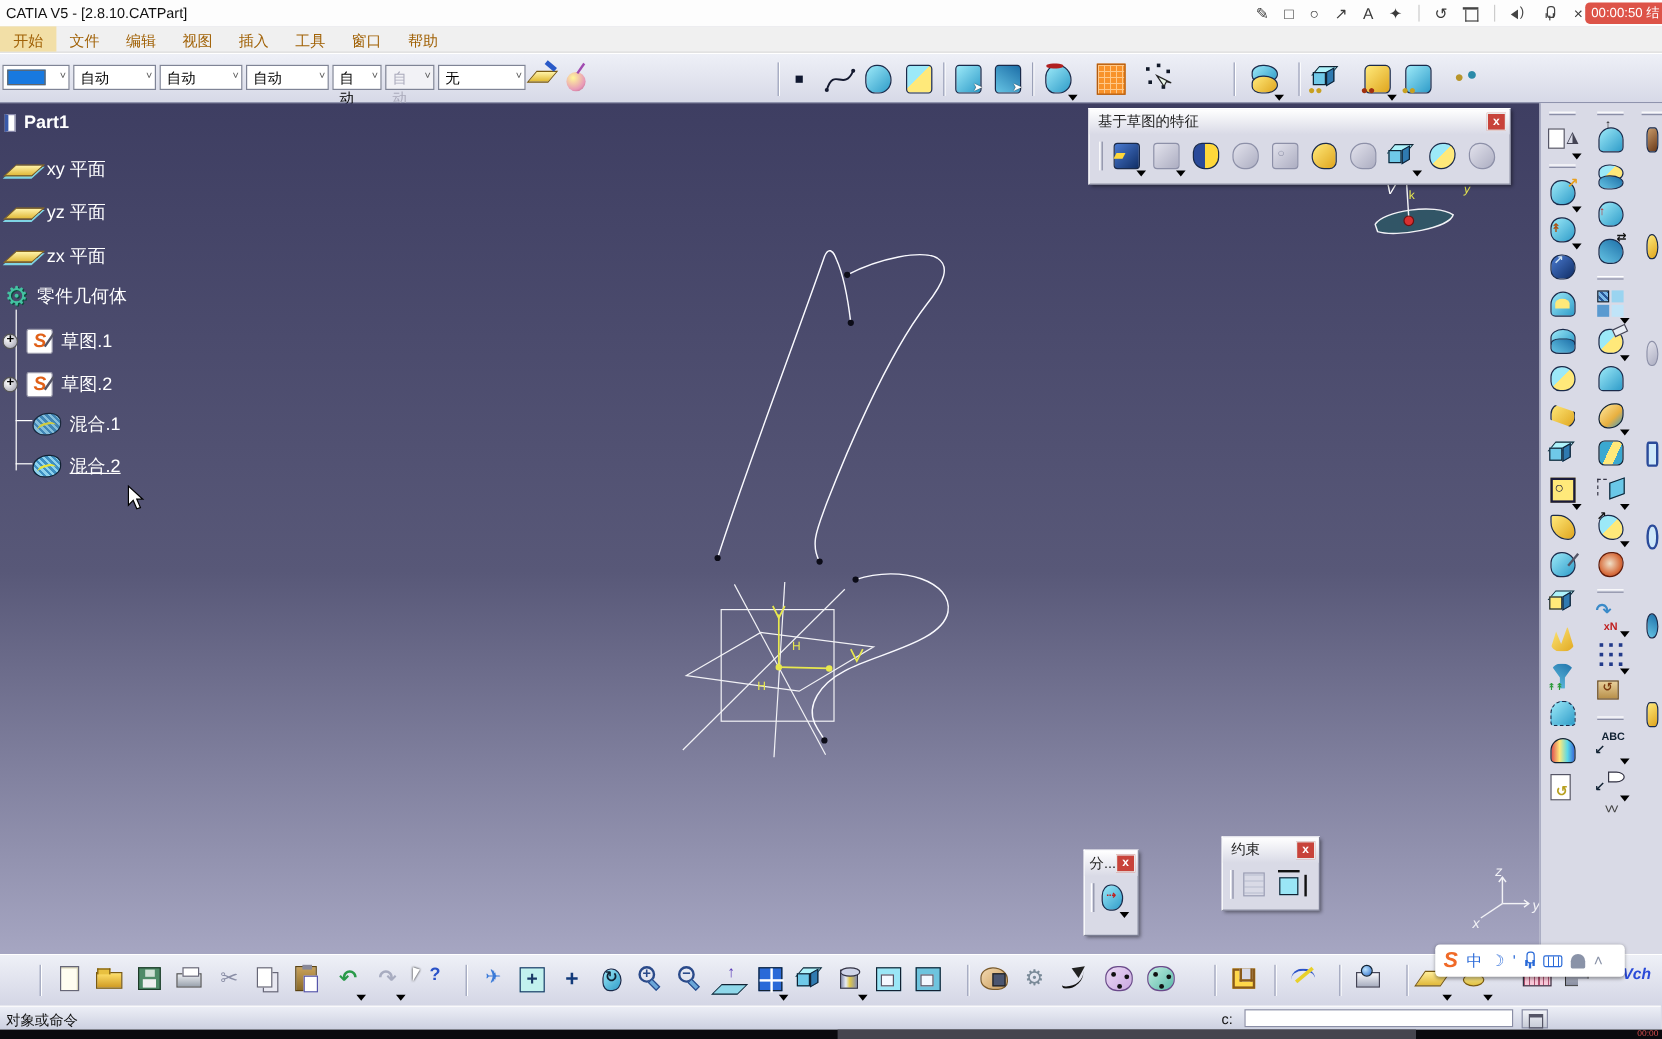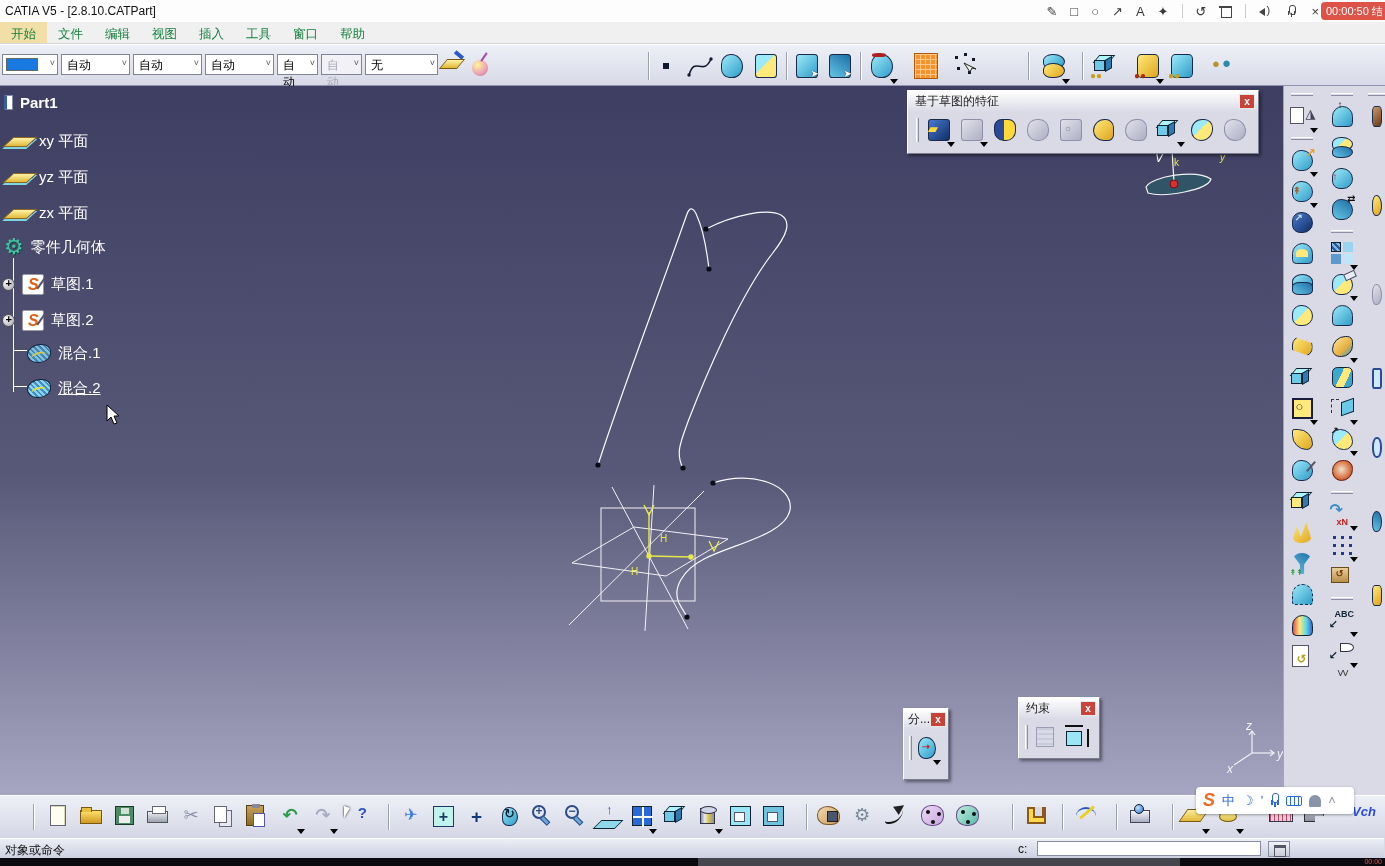--- a/index.html
+++ b/index.html
@@ -26,21 +26,21 @@
     border:1px solid #444; border-radius:3px; }
   .mini-mic::after { content:""; position:absolute; left:6px; top:9px; width:1px; height:4px; background:#444;
     box-shadow:-3px -2px 0 0 #444, 3px -2px 0 0 #444; }
   #timer { position:absolute; right:0; top:2px; width:64px; height:18px; background:#dd5348;
     border-radius:4px 0 0 4px; color:#fff; font-size:11px; line-height:18px; padding-left:5px;
     white-space:nowrap; overflow:hidden; }
 
   
   #menubar { position:absolute; left:0; top:22px; width:1385px; height:22px;
     background:#f0f0f0; border-bottom:1px solid #d6d6d6; display:flex; font-size:12.5px; }
-  #menubar .mi { padding:4px 11px; color:#15803d; }
+  #menubar .mi { padding:4px 11px; color:#a16207; }
   #menubar .mi.active { background:#f2dfa7; }
 
   
   #toolbar-top { position:absolute; left:0; top:44px; width:1385px; height:42px;
     background:linear-gradient(#eef0f7,#d7d9e7); border-top:1px solid #fff;
     border-bottom:1px solid #8f93ad; }
   .dd { position:absolute; top:9px; height:21px; background:#fff; border:1px solid #7f8496;
     font-size:12px; color:#000; padding:2px 14px 0 5px; }
   .dd.dis { color:#aab; background:#f2f2f6; }
   .dd::after { content:"˅"; position:absolute; right:2px; top:3px; font-size:9px; color:#555; }

